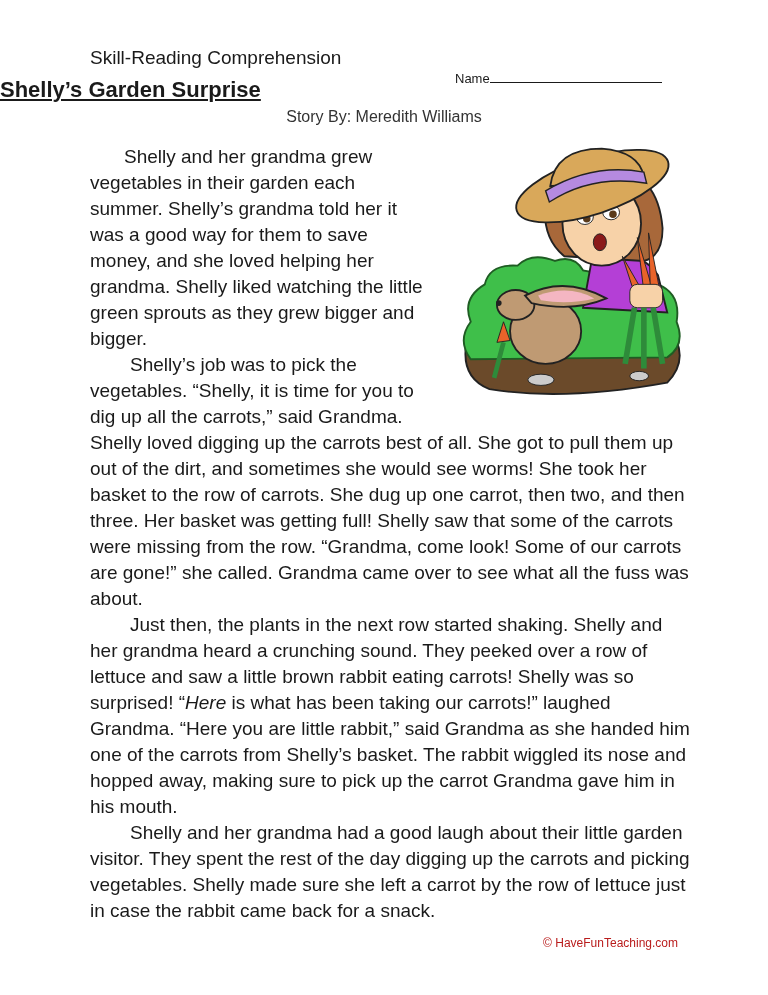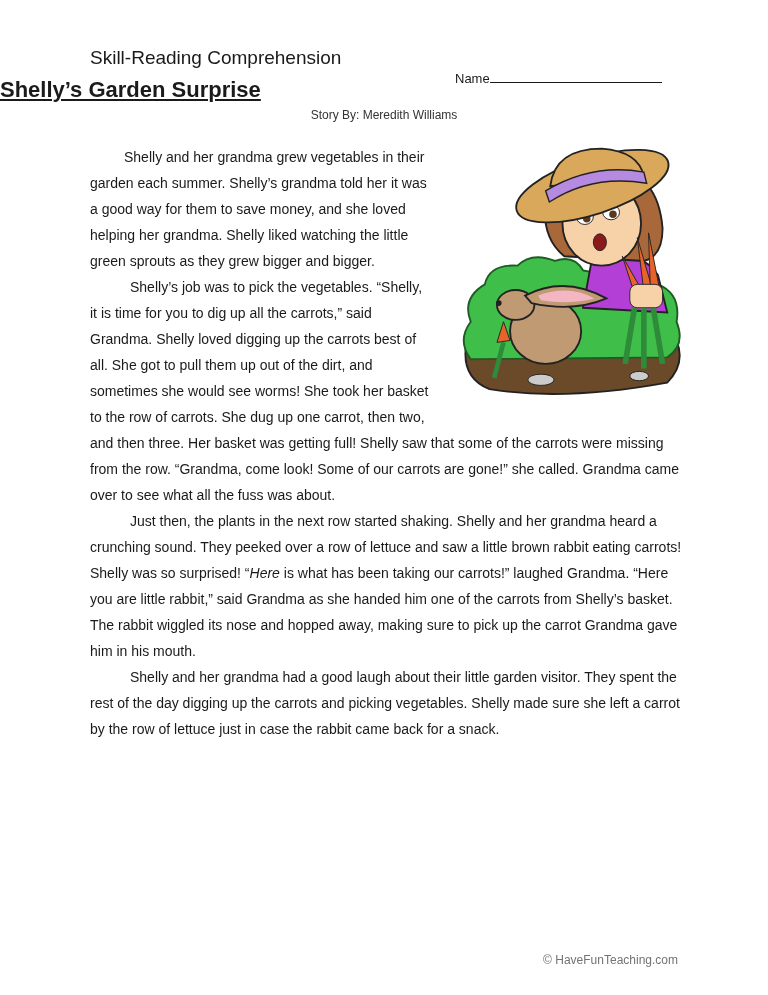--- a/index.html
+++ b/index.html
@@ -2,27 +2,27 @@
 <html><head>
   <meta charset="utf-8">
   <style>
     html, body { margin: 0; padding: 0; background: #ffffff; }
     body { width: 768px; height: 995px; position: relative; overflow: hidden; font-family: "Liberation Sans", "DejaVu Sans", sans-serif; color: #1a1a1a; }
     .header-left { position: absolute; left: 90px; top: 47px; font-size: 19px; }
     .header-right { position: absolute; left: 455px; top: 47px; font-size: 13px; margin-top: 23px; }
     .name-line { display: inline-block; width: 172px; border-bottom: 1px solid #1a1a1a; height: 12px; vertical-align: baseline; }
     .title { position: absolute; left: 0; width: 768px; top: 77px; text-align: left; font-size: 22px; font-weight: bold; }
     .title span { text-decoration: underline; }
-    .subtitle { position: absolute; left: 0; width: 768px; top: 108px; text-align: center; font-size: 12px; color: #333; }
-    .story { position: absolute; left: 90px; top: 144px; width: 600px; font-size: 14px; line-height: 26px; }
+    .subtitle { position: absolute; left: 0; width: 768px; top: 108px; text-align: center; font-size: 16px; color: #333; }
+    .story { position: absolute; left: 90px; top: 144px; width: 600px; font-size: 19px; line-height: 26px; }
     .story p { margin: 0; }
     .indent { text-indent: 34px; }
     .indent2 { text-indent: 40px; }
     .illus { float: right; width: 262px; height: 262px; margin: 0 -10px 0 8px; shape-outside: margin-box; }
-    .footer { position: absolute; right: 90px; top: 936px; font-size: 12px; color: #737373; margin-top: 17px; }
+    .footer { position: absolute; right: 90px; top: 936px; font-size: 12px; color: #b91c1c; }
   </style>
 </head>
 <body>
 
 <div class="header-left">Skill-Reading Comprehension</div>
 <div class="header-right"><span>Name</span><span class="name-line"></span></div>
 
 <div class="title"><span>Shelly’s Garden Surprise</span></div>
 <div class="subtitle">Story By: Meredith Williams</div>
 

